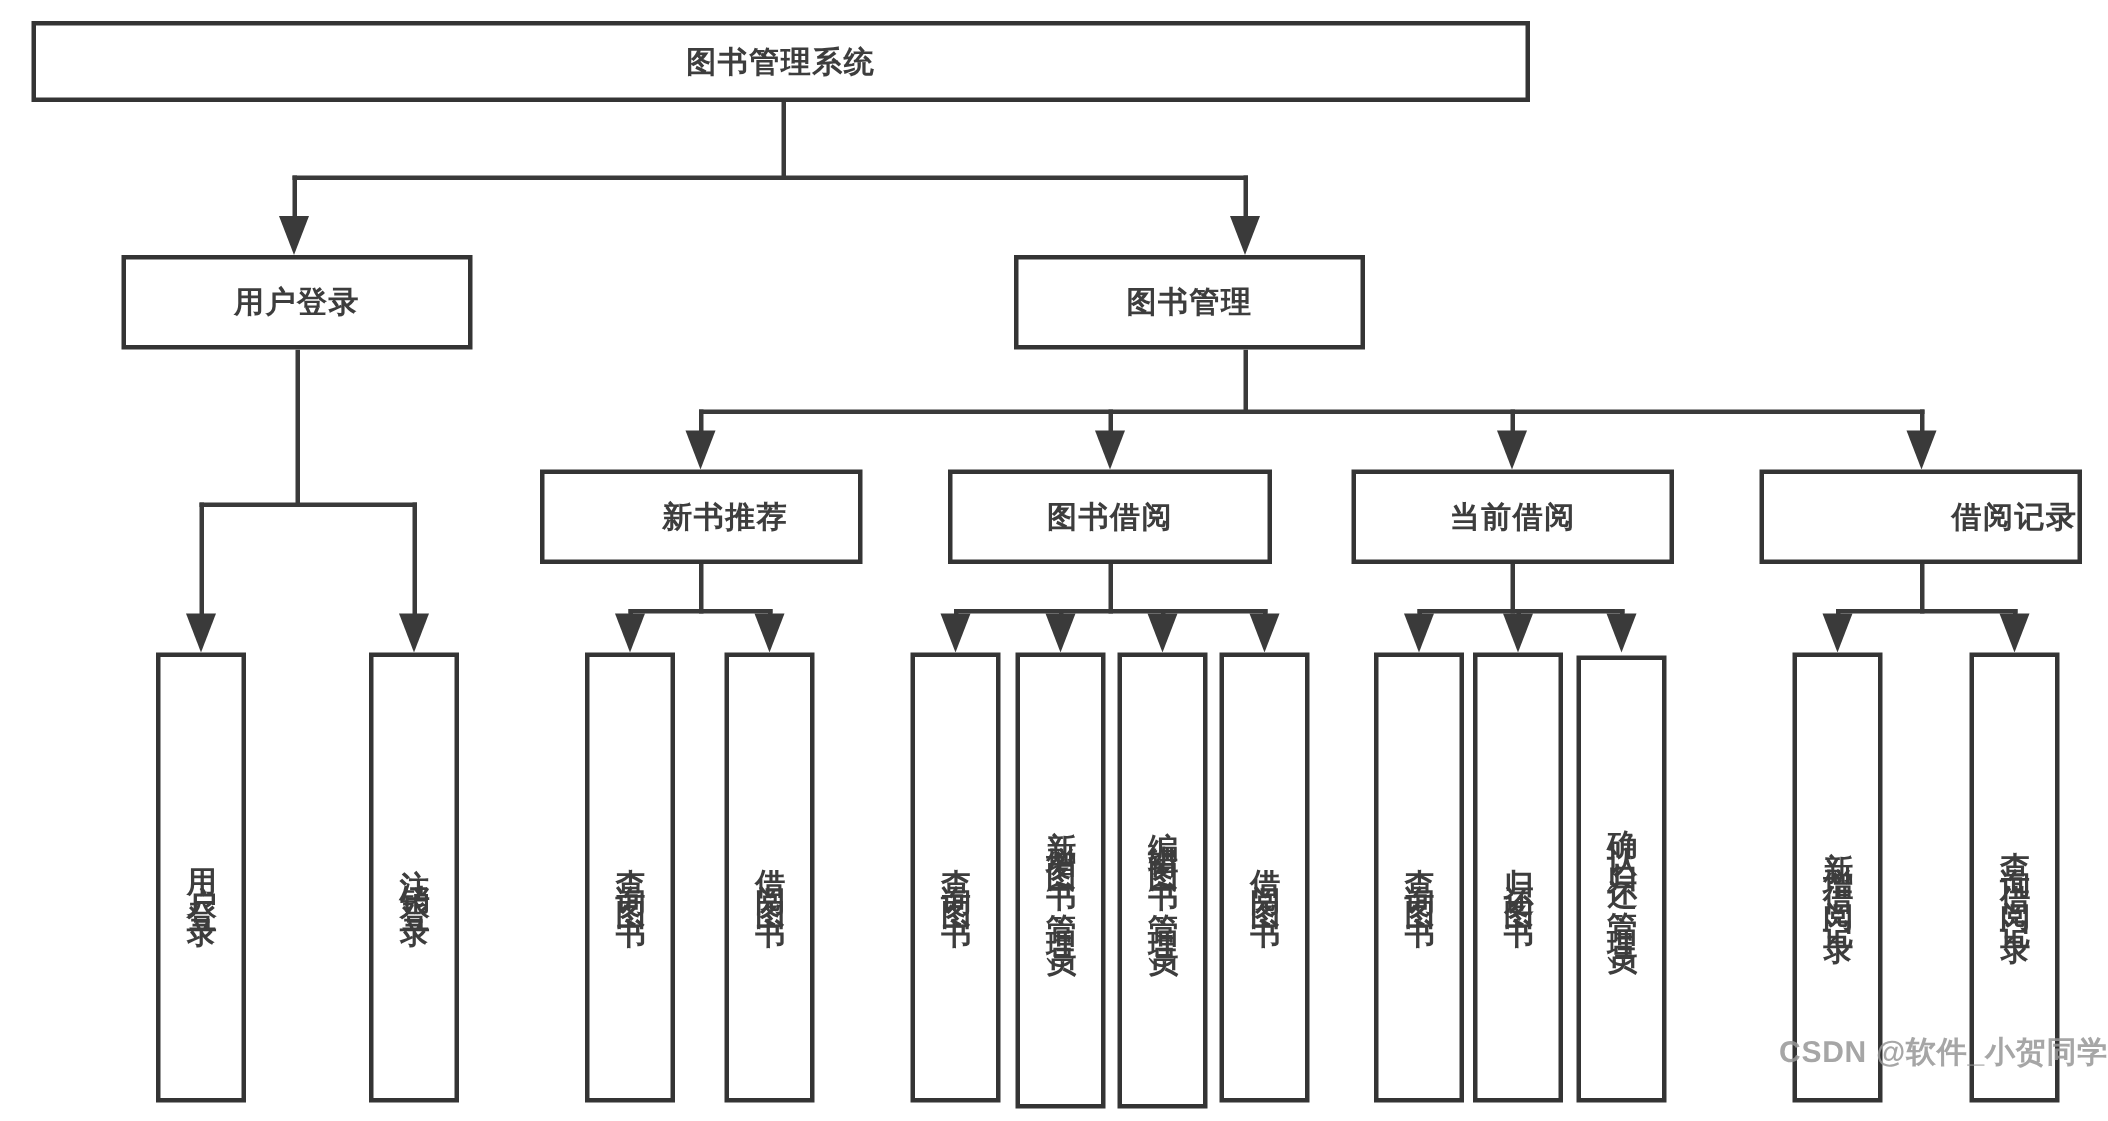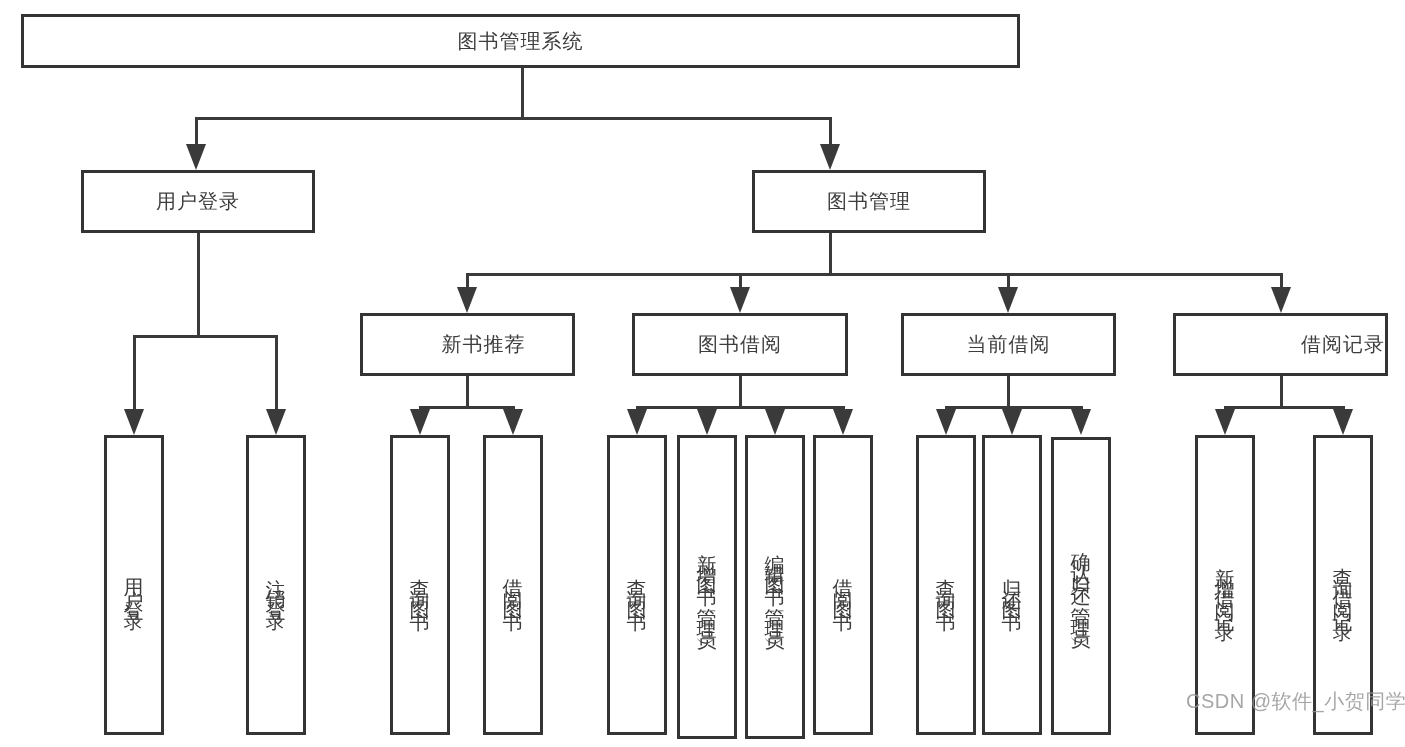--- a/index.html
+++ b/index.html
@@ -1,17 +1,17 @@
 <!DOCTYPE html>
 <html><head>
 <meta charset="utf-8">
 <style>
   html,body{margin:0;padding:0;background:#ffffff;}
   body{font-family:"Liberation Sans","DejaVu Sans",sans-serif;}
-  #stage{position:relative;width:1405px;height:747px;background:#ffffff;overflow:hidden;}
+  #stage{position:relative;width:1405px;height:747px;background:#ffffff;overflow:hidden;font-weight:bold;}
   #connectors{position:absolute;left:0;top:0;width:100%;height:100%;z-index:0;}
   .cline{position:absolute;background:#3a3a3a;}
   .arrow{position:absolute;width:0;height:0;
          border-left:10px solid transparent;
          border-right:10px solid transparent;
          border-top:26px solid #3a3a3a;}
   .box{position:absolute;background:#ffffff;border:3px solid #343434;
        display:flex;align-items:center;justify-content:center;
        box-sizing:border-box;z-index:1;color:#3d3d3d;}
   .htext{font-size:20px;letter-spacing:1px;white-space:nowrap;}
@@ -81,21 +81,21 @@
       <div class="arrow" style="left: 1333px; top: 409px;"></div>
     </div>
 
   <div class="box" style="left:21px;top:14px;width:999px;height:54px;">
     <span class="htext">图书管理系统</span>
   </div>
 
   <div class="box" style="left:81px;top:170px;width:234px;height:63px;">
     <span class="htext">用户登录</span>
   </div>
-  <div class="box" style="left:752px;top:170px;width:234px;height:63px;">
+  <div class="box" style="left:676px;top:170px;width:234px;height:63px;">
     <span class="htext">图书管理</span>
   </div>
 
   <div class="box" style="left:360px;top:313px;width:215px;height:63px;padding-left:32px;">
     <span class="htext">新书推荐</span>
   </div>
   <div class="box" style="left:901px;top:313px;width:215px;height:63px;">
     <span class="htext">当前借阅</span>
   </div>
   <div class="box" style="left:632px;top:313px;width:216px;height:63px;">

